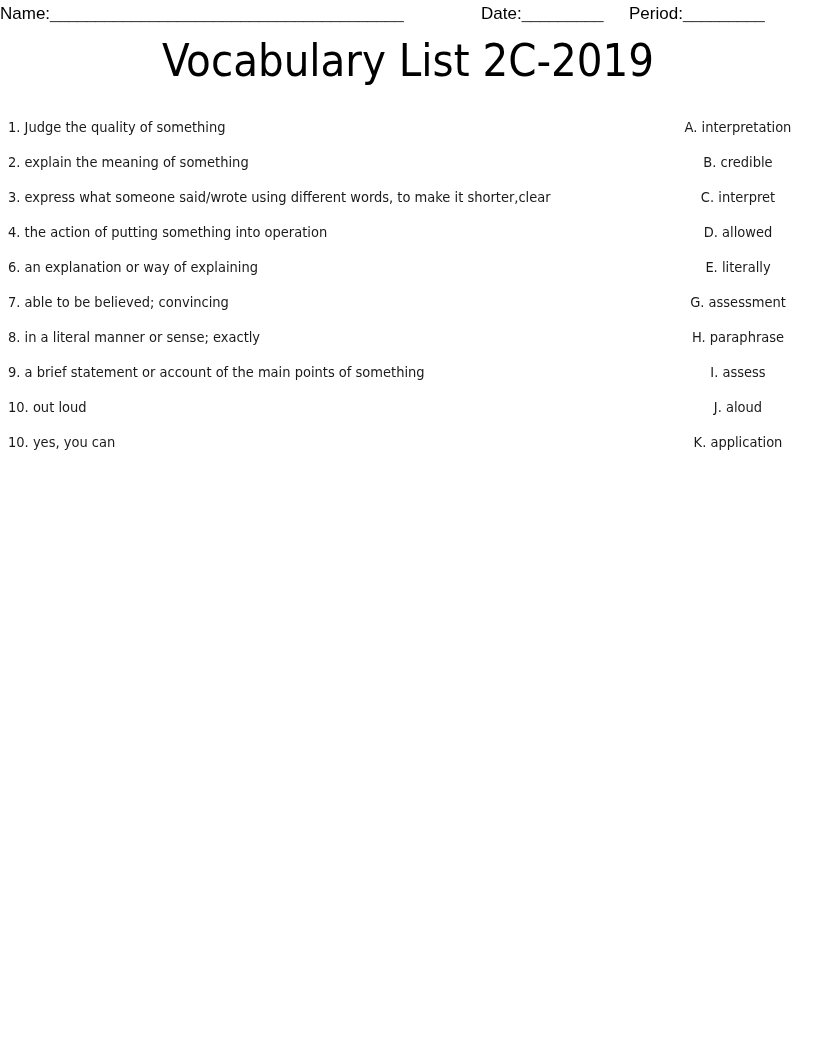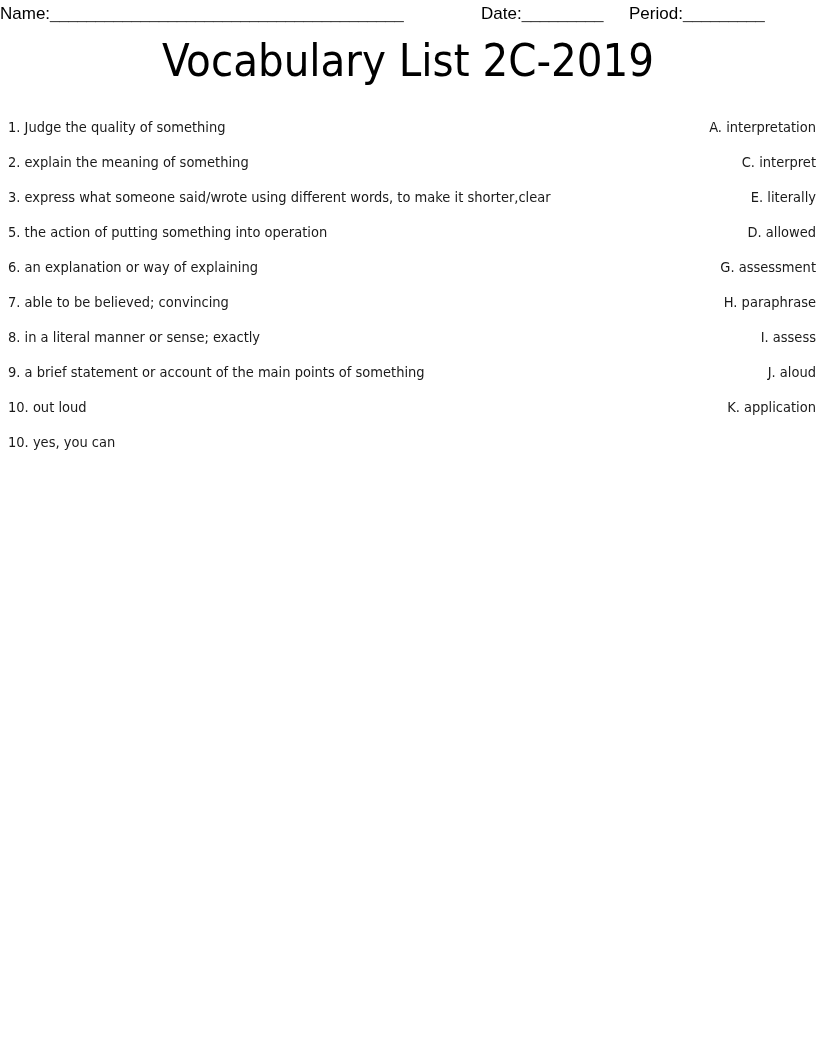--- a/index.html
+++ b/index.html
@@ -95,21 +95,21 @@
     font-size: 14.5px;
     color: #1a1a1a;
     white-space: nowrap;
     overflow: visible;
   }
   .definition-item {
     text-align: left;
     padding-left: 8px;
   }
   .wordbank-item {
-    text-align: right;
+    text-align: center;
   }
 </style>
 </head>
 <body>
 
 <div class="page-header">
 
   <div class="hdr-field" id="field-name">
     <span class="hdr-label">Name:</span><span class="hdr-blank">_______________________________________</span>
   </div>
@@ -125,34 +125,35 @@
 </div>
 
 <div class="worksheet-title">Vocabulary List 2C-2019</div>
 
 <div class="body-area">
 
   <div class="definitions-column">
     <div class="definition-item">1. Judge the quality of something</div>
     <div class="definition-item">2. explain the meaning of something</div>
     <div class="definition-item">3. express what someone said/wrote using different words, to make it shorter,clear</div>
-    <div class="definition-item">5. the action of putting something into operation</div>
+    <div class="definition-item">4. the action of putting something into operation</div>
     <div class="definition-item">6. an explanation or way of explaining</div>
     <div class="definition-item">7. able to be believed; convincing</div>
     <div class="definition-item">8. in a literal manner or sense; exactly</div>
     <div class="definition-item">9. a brief statement or account of the main points of something</div>
     <div class="definition-item">10. out loud</div>
     <div class="definition-item">10. yes, you can</div>
   </div>
 
   <div class="wordbank-column">
     <div class="wordbank-item">A. interpretation</div>
+    <div class="wordbank-item">B. credible</div>
     <div class="wordbank-item">C. interpret</div>
+    <div class="wordbank-item">D. allowed</div>
     <div class="wordbank-item">E. literally</div>
-    <div class="wordbank-item">D. allowed</div>
     <div class="wordbank-item">G. assessment</div>
     <div class="wordbank-item">H. paraphrase</div>
     <div class="wordbank-item">I. assess</div>
     <div class="wordbank-item">J. aloud</div>
     <div class="wordbank-item">K. application</div>
   </div>
 
 </div>
 
 </body></html>

